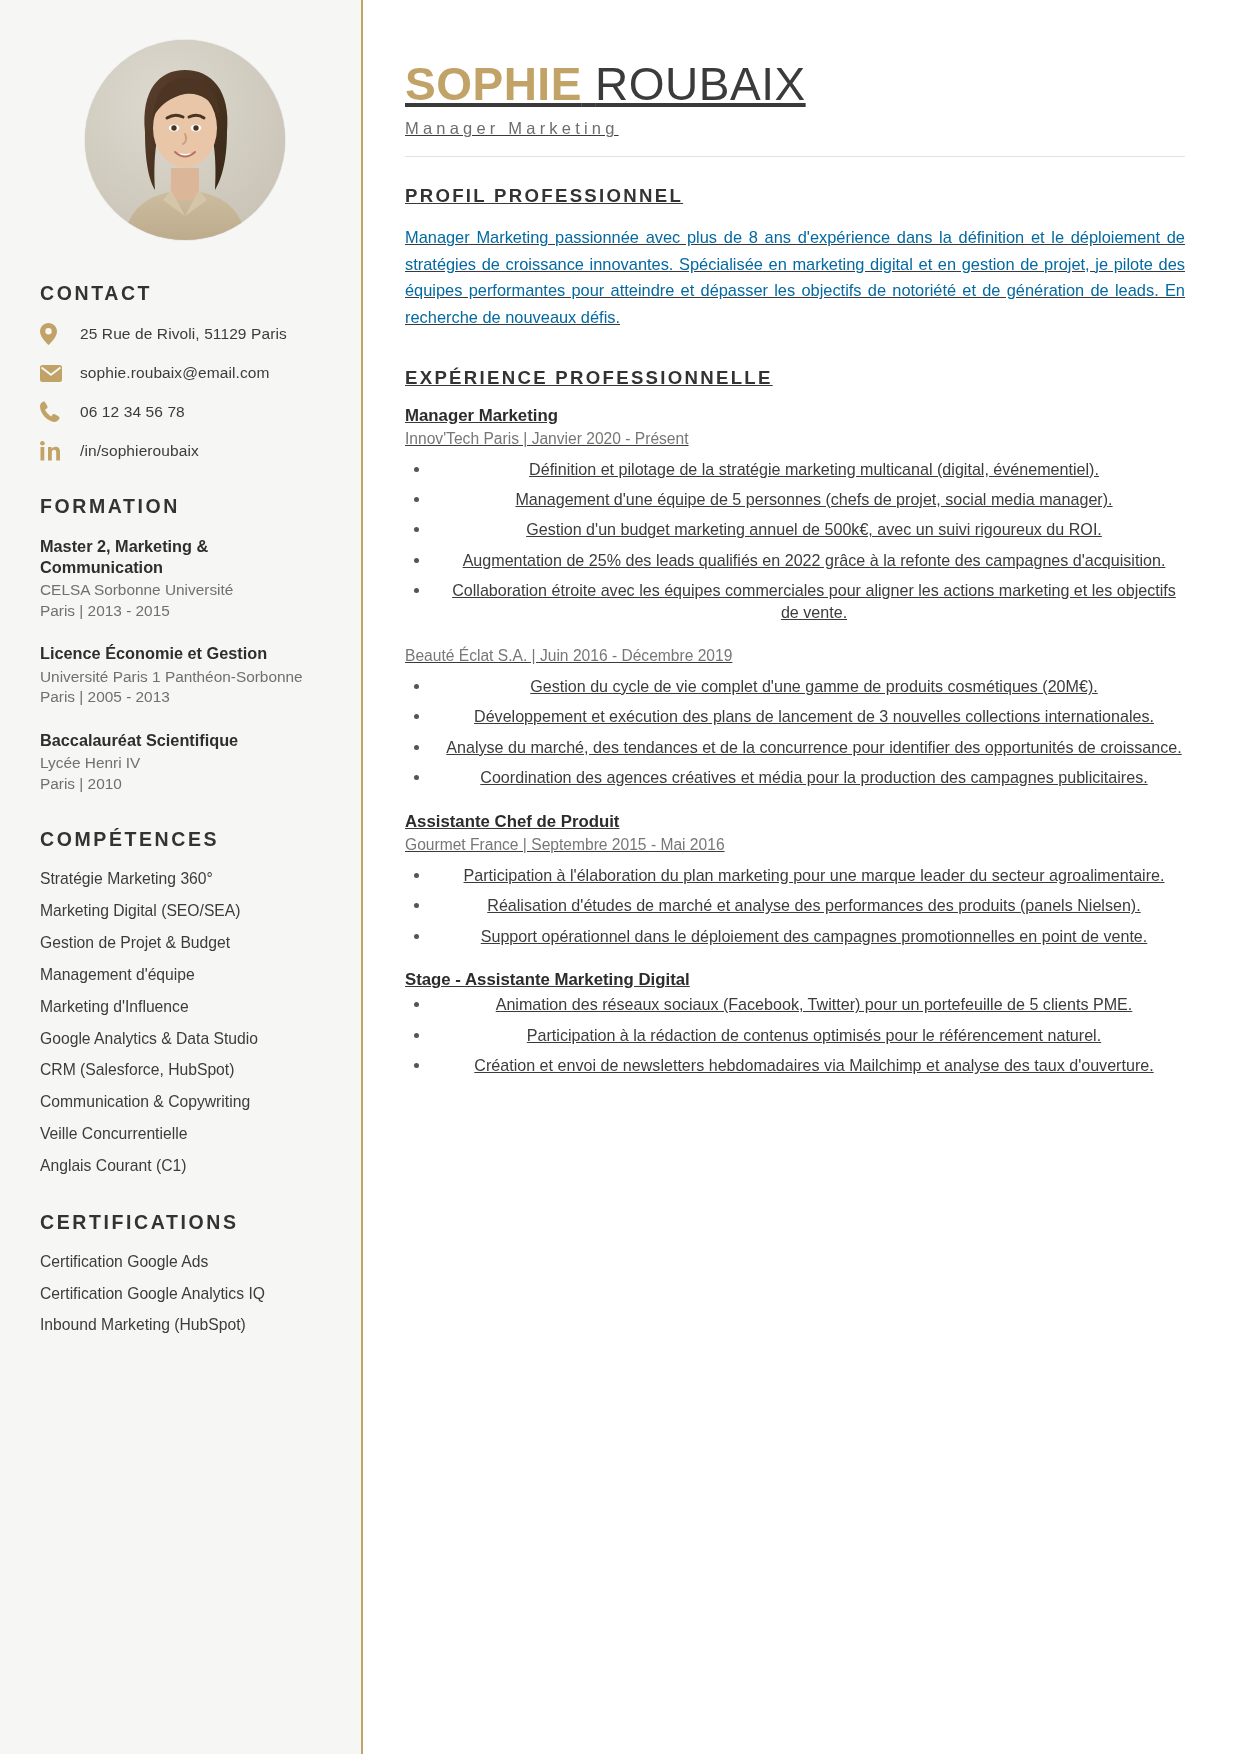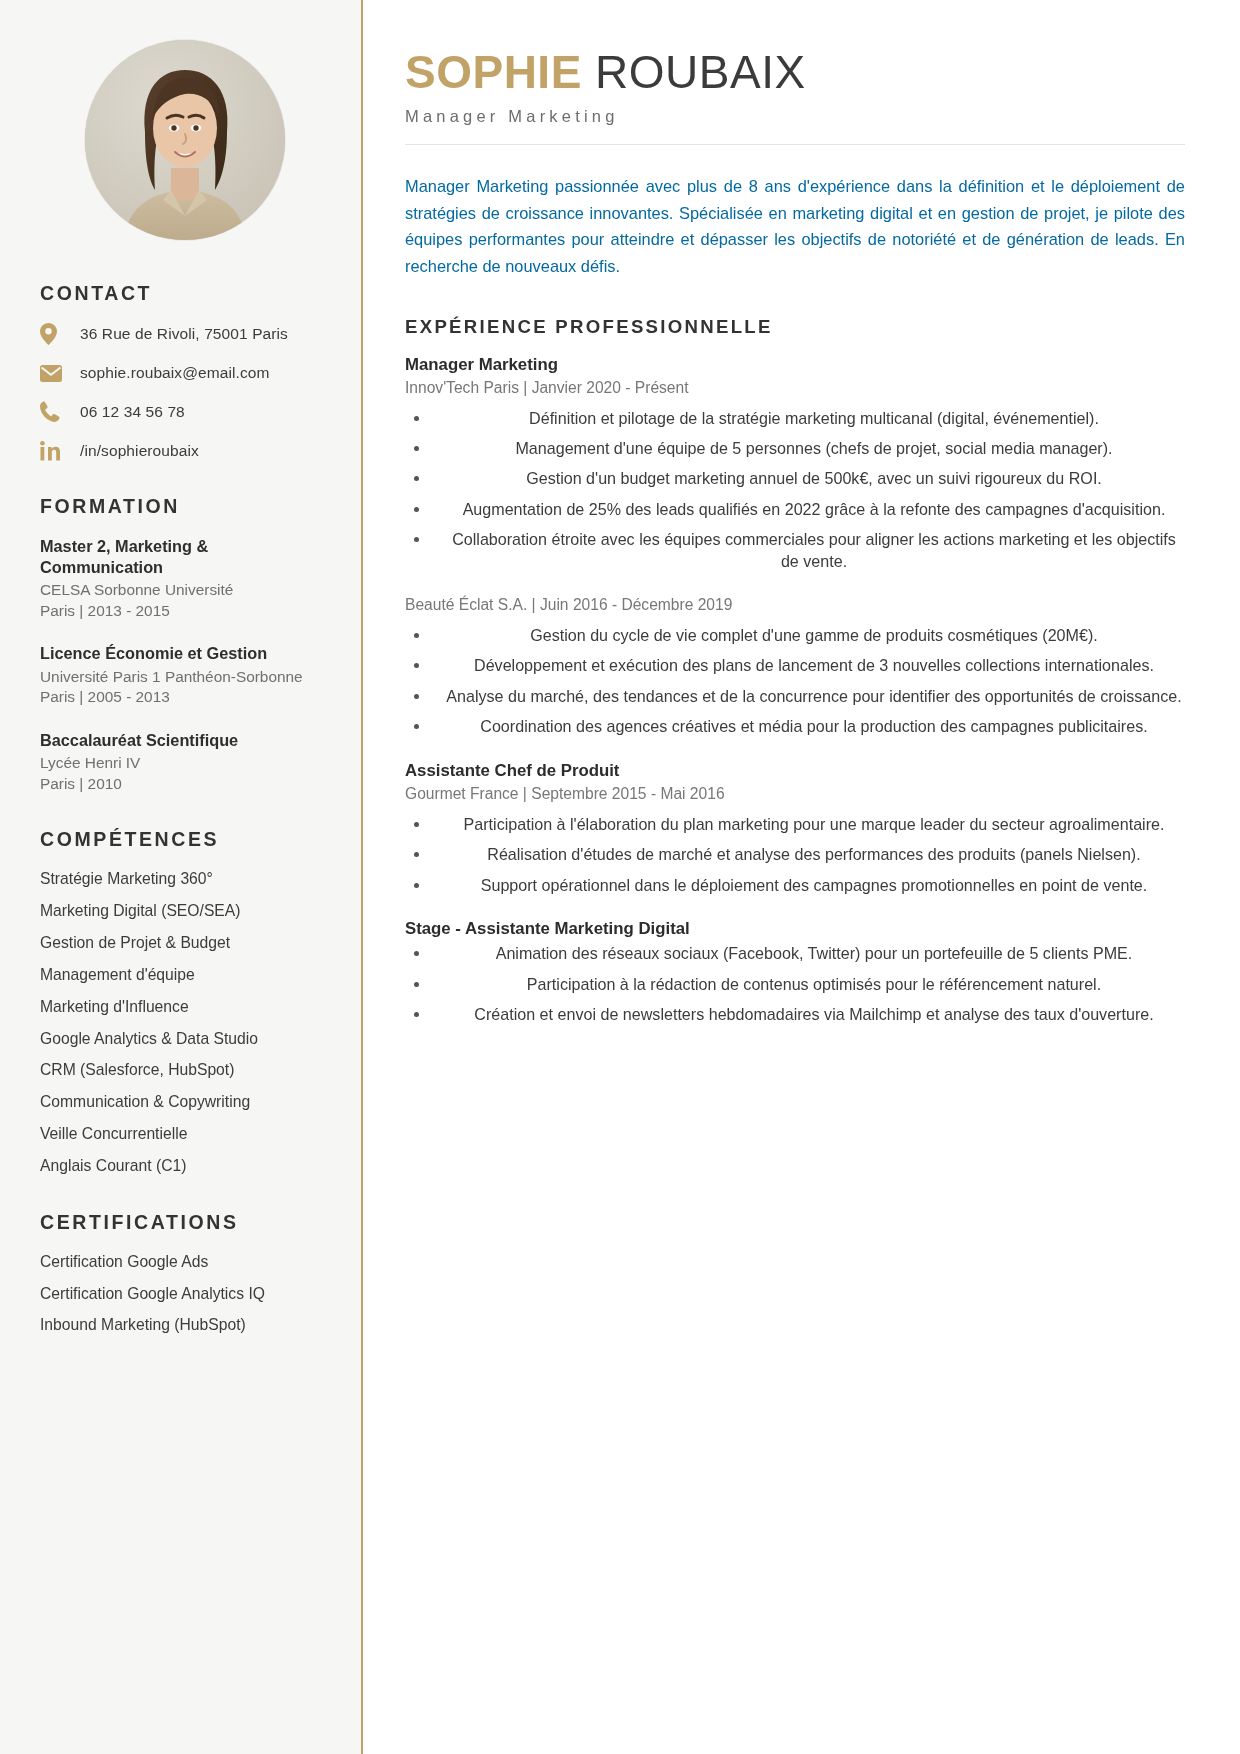--- a/index.html
+++ b/index.html
@@ -59,21 +59,21 @@
   
   .plain-list li {
     list-style:none;
     font-size:15.7px;
     color:#3c3c3c;
     margin-bottom:11.5px;
     line-height:1.3;
   }
 
   
-  .main { flex:1; padding:48px 55px 30px 42px; }
+  .main { flex:1; padding:60px 55px 30px 42px;text-decoration:underline; }
   .name {
     font-size:46px; font-weight:300; letter-spacing:0.5px;
     color:#3b3b3b; line-height:1.05; white-space:nowrap;
   }
   .name .first { font-weight:700; color:#c2a367; }
   .role {
     font-size:16.5px; letter-spacing:4.2px; color:#6d6d6d;
     margin-top:11px; font-weight:400;
   }
   .rule { height:1px; background:#e2e2e0; margin:18px 0 28px 0; }
@@ -156,21 +156,21 @@
     <section class="side-block">
       <div class="side-h">CONTACT</div>
 
       <div class="crow">
         <span class="cicon">
           <svg width="17" height="22" viewBox="0 0 17 22">
               <path d="M8.5 0C3.8 0 0 3.8 0 8.5C0 14.5 8.5 22 8.5 22S17 14.5 17 8.5C17 3.8 13.2 0 8.5 0Z" fill="#c2a367"></path>
               <circle cx="8.5" cy="8.2" r="3.2" fill="#f6f6f4"></circle>
             </svg>
         </span>
-        <span class="ctext">36 Rue de Rivoli, 75001 Paris</span>
+        <span class="ctext">25 Rue de Rivoli, 51129 Paris</span>
       </div>
 
       <div class="crow">
         <span class="cicon">
           <svg width="22" height="17" viewBox="0 0 22 17">
               <rect x="0" y="0" width="22" height="17" rx="2.5" fill="#c2a367"></rect>
               <path d="M1.5 2.5L11 9.8L20.5 2.5" stroke="#f6f6f4" stroke-width="2" fill="none"></path>
             </svg>
         </span>
         <span class="ctext">sophie.roubaix@email.com</span>
@@ -248,20 +248,21 @@
 
   <main class="main">
 
     <h1 class="name">
       <span class="first">SOPHIE</span><span> </span><span class="last">ROUBAIX</span>
     </h1>
     <div class="role">Manager Marketing</div>
     <div class="rule"></div>
 
     <section>
+      <div class="sec-h">PROFIL PROFESSIONNEL</div>
       <p class="profile-p">Manager Marketing passionnée avec plus de 8 ans d'expérience dans la définition et le déploiement de stratégies de croissance innovantes. Spécialisée en marketing digital et en gestion de projet, je pilote des équipes performantes pour atteindre et dépasser les objectifs de notoriété et de génération de leads. En recherche de nouveaux défis.</p>
     </section>
 
     <section>
       <div class="sec-h">EXPÉRIENCE PROFESSIONNELLE</div>
 
       <div class="job">
         <div class="job-title">Manager Marketing</div>
         <div class="job-meta">Innov'Tech Paris | Janvier 2020 - Présent</div>
         <ul>

